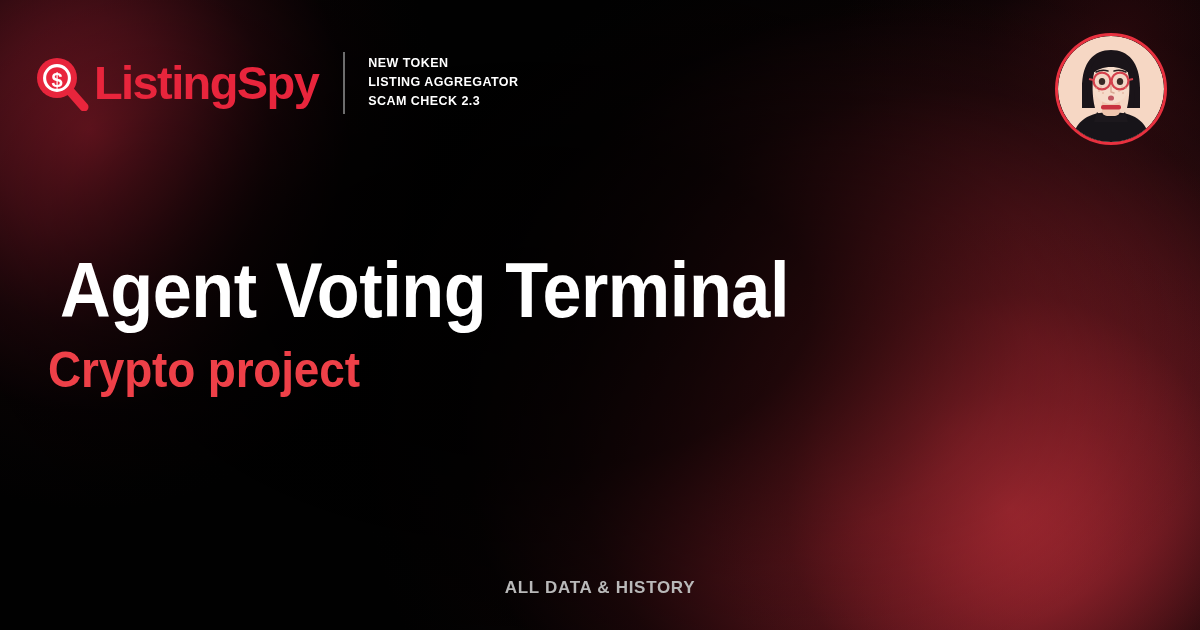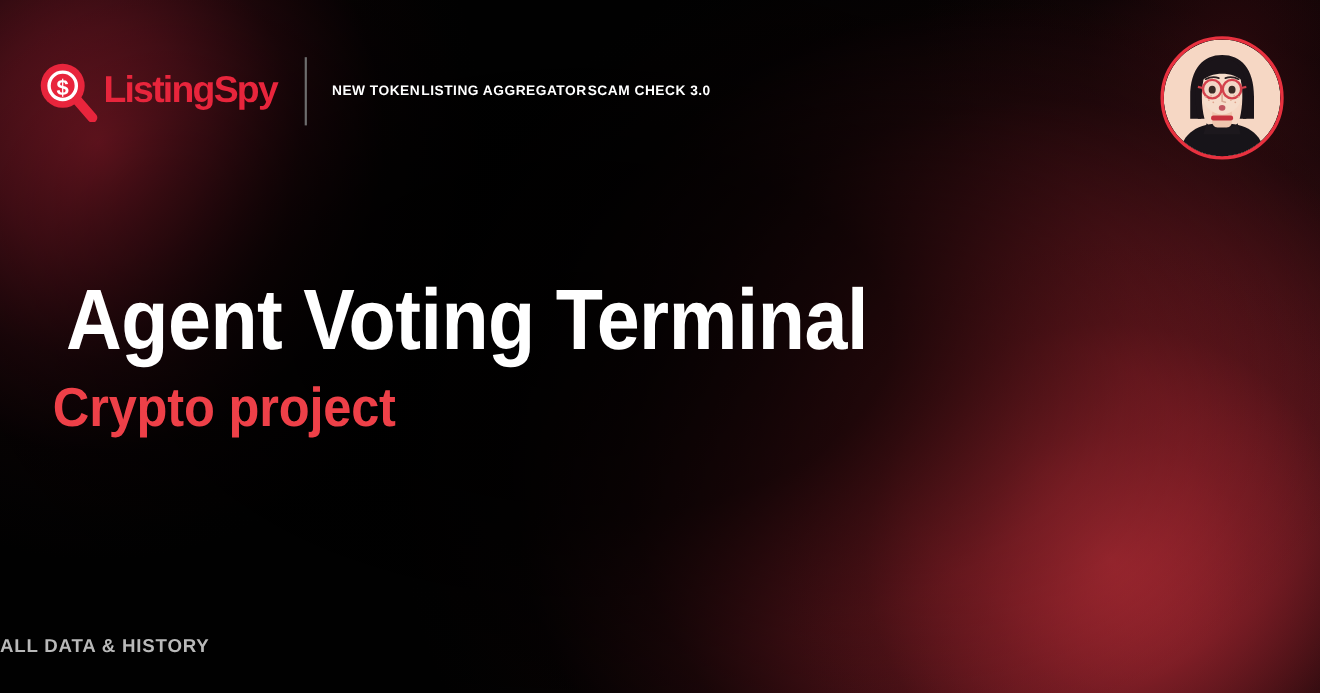--- a/index.html
+++ b/index.html
@@ -79,42 +79,42 @@
     display:flex; align-items:center;
   }
   .logo-mark {
     position:relative;
     width:56px; height:56px;
     flex:0 0 56px;
     margin-right:6px;
   }
   .logo-mark svg { display:block; width:56px; height:56px; }
   .logo-word {
-    font-size:34px;
+    font-size:47px;
     font-weight:700;
     letter-spacing:-1.6px;
     line-height:1;
     white-space:nowrap;
     margin-left:-2px;
     margin-top:-2px;
     text-align:center;
   }
   .logo-word .w-listing { color:#E8253C; }
   .logo-word .w-spy { color:#E8253C; }
 
   .divider {
     width:2px;
     height:62px;
     background:#6d6d6d;
     margin-left:25px;
     margin-right:23px;
     flex:0 0 2px;
   }
   .tagline {
-    display:flex; flex-direction:row;
+    display:flex; flex-direction:column;
     justify-content:center;
     gap:1px;
   }
   .tagline div {
     color:#ffffff;
     font-size:12.5px;
     font-weight:700;
     letter-spacing:0.45px;
     line-height:1.42;
     white-space:nowrap;
@@ -158,21 +158,21 @@
     transform:scaleX(0.92);
     white-space:nowrap;
   }
 
   
   .footer {
     position:absolute;
     left:0; right:0;
     bottom:32px;
     z-index:5;
-    text-align:left;
+    text-align:center;
   }
   .footer-text {
     color:#B9B9B9;
     font-size:17px;
     font-weight:700;
     letter-spacing:0.7px;
   }
 </style>
 </head>
 <body>
@@ -203,21 +203,21 @@
 
     <div class="logo-word">
       <span class="w-listing">Listing</span><span class="w-spy">Spy</span>
     </div>
 
     <div class="divider"></div>
 
     <div class="tagline">
       <div>NEW TOKEN</div>
       <div>LISTING AGGREGATOR</div>
-      <div>SCAM CHECK 3.0</div>
+      <div>SCAM CHECK 2.3</div>
     </div>
 
   </div>
 
   <div class="avatar">
     <svg viewBox="0 0 106 106" xmlns="http://www.w3.org/2000/svg">
       <defs>
         <clipPath id="avclip">
             <circle cx="53" cy="53" r="53"></circle>
           </clipPath>

